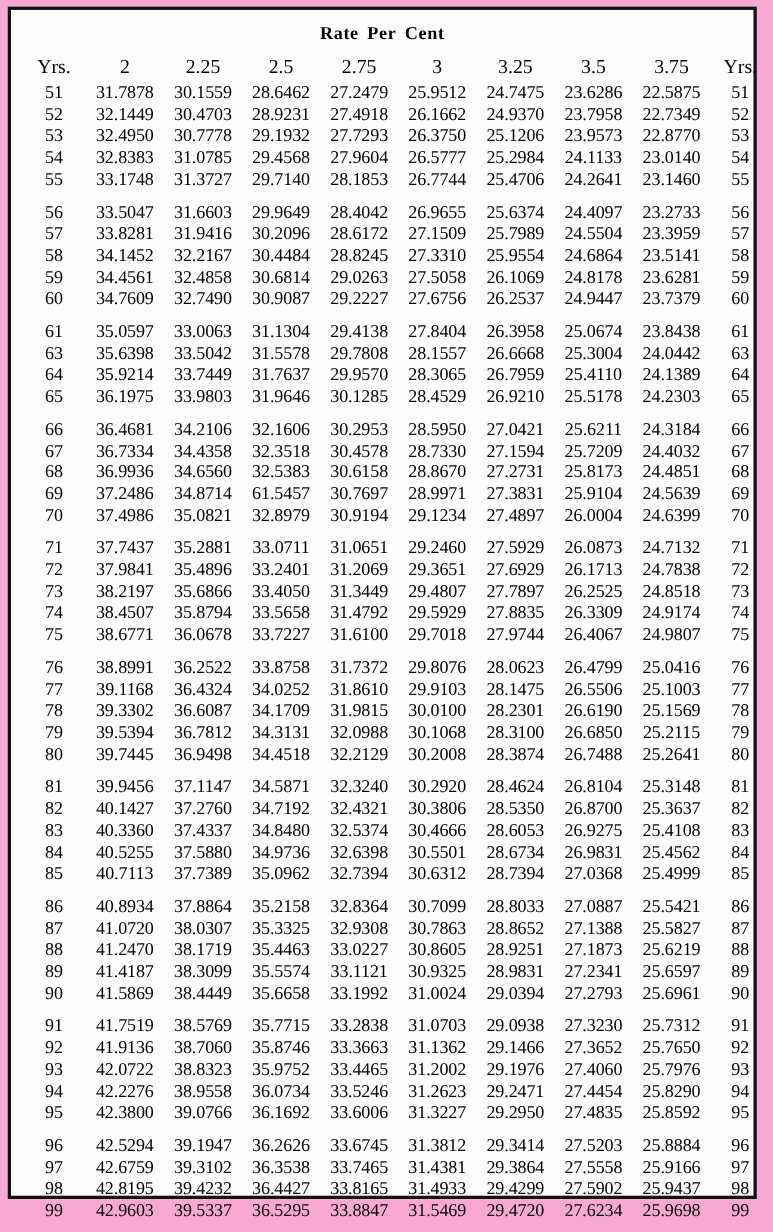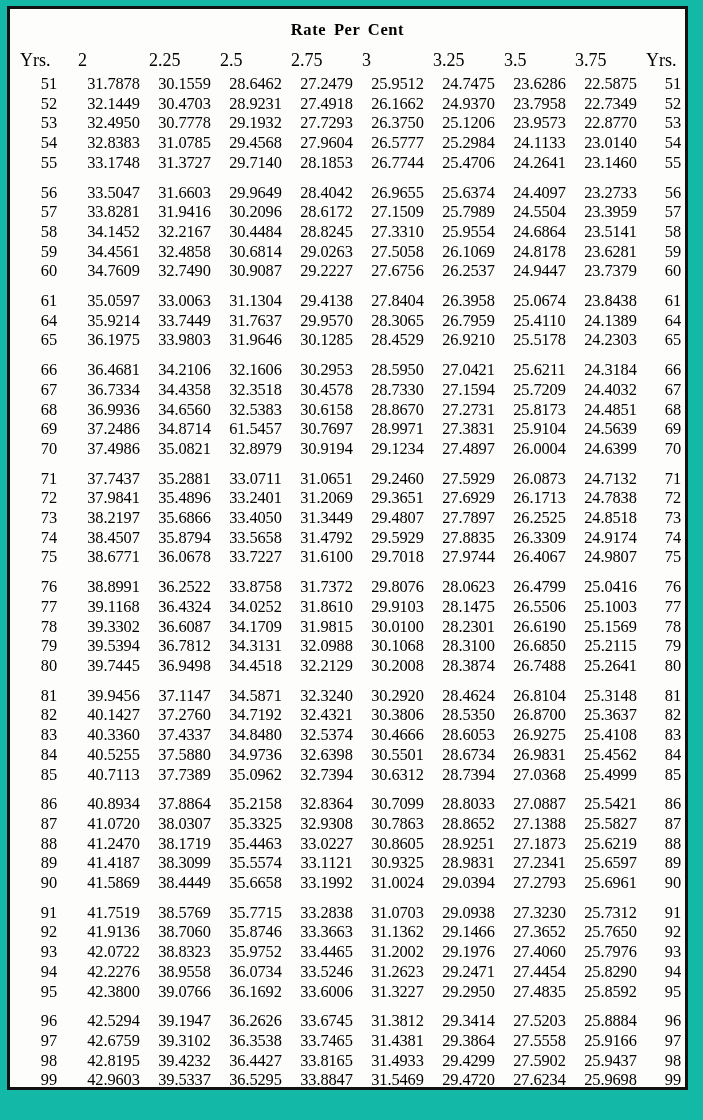--- a/index.html
+++ b/index.html
@@ -11,21 +11,21 @@
     width: 703px;
     height: 1120px;
     font-family: "Liberation Serif", "DejaVu Serif", serif;
     color: #000000;
     -webkit-font-smoothing: none;
   }
   #page {
     position: relative;
     width: 703px;
     height: 1120px;
-    background: #14b8a6;
+    background: #f9a8d4;
     overflow: hidden;
   }
   #table-frame {
     position: absolute;
     left: 7px;
     top: 6px;
     width: 681px;
     height: 1084px;
     border: 3px solid #111111;
     box-sizing: border-box;
@@ -62,21 +62,21 @@
   }
   
   col.c-yrs   { width: 58px; }
   col.c-rate  { width: 71px; }
   col.c-yrs2  { width: 54px; }
 
   tr.header-row th {
     font-size: 18px;
     padding-top: 9px;
     padding-bottom: 3px;
-    text-align: left;
+    text-align: center;
   }
   th.h-yrs, th.h-yrs-right {
     font-weight: normal;
     font-size: 17.5px;
   }
   th.h-rate {
     font-weight: bold;
     font-size: 18px;
   }
   tr.data-row td {
@@ -270,20 +270,32 @@
               <td class="val">33.0063</td>
               <td class="val">31.1304</td>
               <td class="val">29.4138</td>
               <td class="val">27.8404</td>
               <td class="val">26.3958</td>
               <td class="val">25.0674</td>
               <td class="val">23.8438</td>
               <td class="yr">61</td>
             </tr>
             <tr class="data-row">
+              <td class="yr">63</td>
+              <td class="val">35.6398</td>
+              <td class="val">33.5042</td>
+              <td class="val">31.5578</td>
+              <td class="val">29.7808</td>
+              <td class="val">28.1557</td>
+              <td class="val">26.6668</td>
+              <td class="val">25.3004</td>
+              <td class="val">24.0442</td>
+              <td class="yr">63</td>
+            </tr>
+            <tr class="data-row">
               <td class="yr">64</td>
               <td class="val">35.9214</td>
               <td class="val">33.7449</td>
               <td class="val">31.7637</td>
               <td class="val">29.9570</td>
               <td class="val">28.3065</td>
               <td class="val">26.7959</td>
               <td class="val">25.4110</td>
               <td class="val">24.1389</td>
               <td class="yr">64</td>

